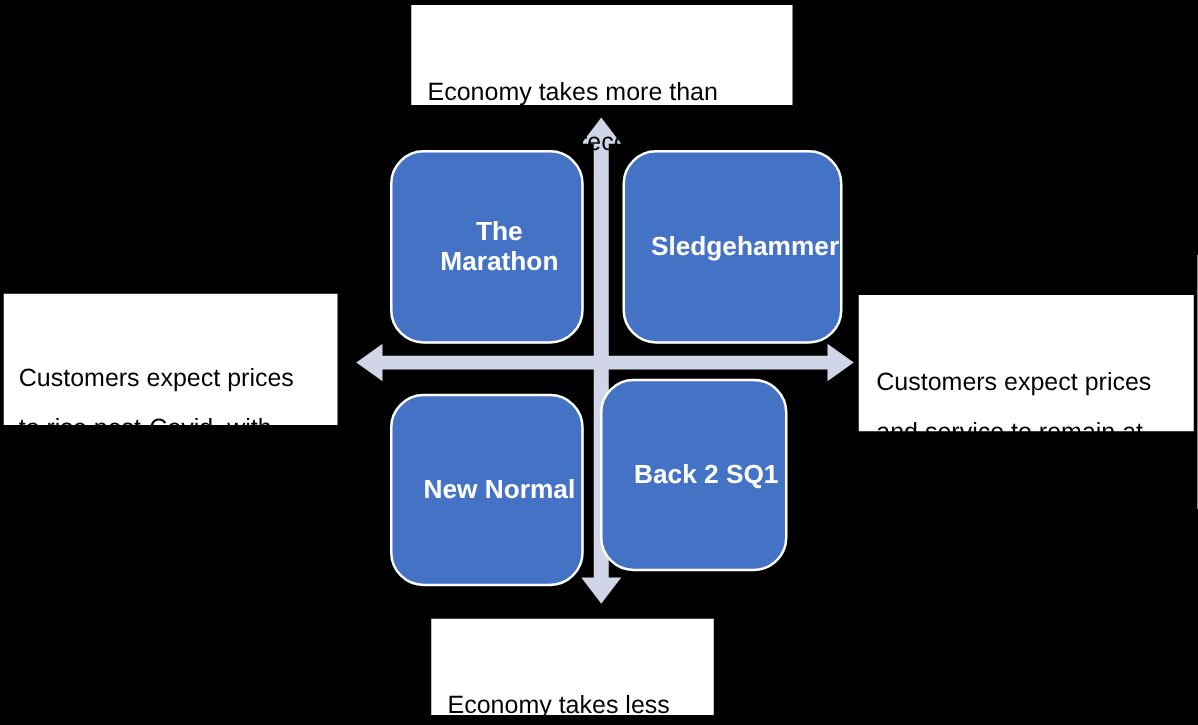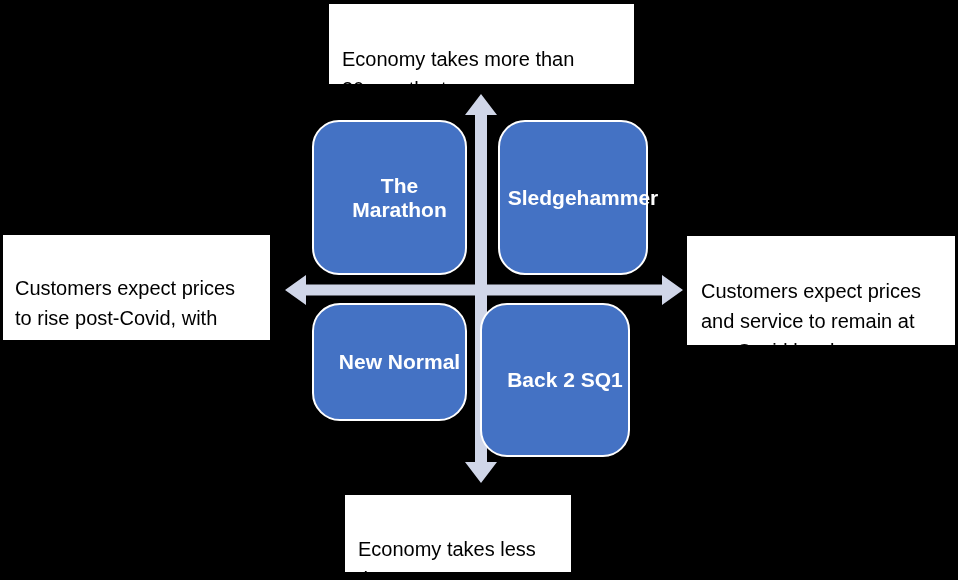--- a/index.html
+++ b/index.html
@@ -19,21 +19,21 @@
     width:958px;height:580px;
     background:var(--background);
     overflow:hidden;
   }
   .axes{position:absolute;left:0;top:0;width:958px;height:580px;}
   .label-box{
     position:absolute;
     background:var(--label_box_background);
     color:var(--label_text);
     font-size:20px;
-    line-height:30px;
+    line-height:40px;
     white-space:pre-line;
     text-align:left;
   }
   .label-top{left:329px;top:4px;width:305px;height:80px;padding:10px 6px 0 13px;}
   .label-left{left:3px;top:235px;width:267px;height:105px;padding:8px 4px 0 12px;}
   .label-right{left:687px;top:236px;width:268px;height:109px;padding:10px 4px 0 14px;}
   .label-bottom{left:345px;top:495px;width:226px;height:77px;padding:9px 6px 0 13px;}
   .quad{
     position:absolute;
     background:var(--quadrant_fill);
@@ -42,22 +42,22 @@
     color:var(--quadrant_text);
     font-size:21px;
     font-weight:bold;
     display:flex;
     align-items:center;
     justify-content:center;
     text-align:center;
     padding-left:20px;
   }
   .quad-tl{left:312px;top:120px;width:155px;height:155px;}
-  .quad-tr{left:498px;top:120px;width:150px;height:155px;}
-  .quad-bl{left:312px;top:303px;width:155px;height:118px;border-radius:28px;}
+  .quad-tr{left:498px;top:120px;width:176px;height:155px;}
+  .quad-bl{left:312px;top:315px;width:155px;height:154px;}
   .quad-br{left:480px;top:303px;width:150px;height:154px;}
 </style>
 </head>
 <body>
 
 <div class="stage">
 
   <svg class="axes" viewBox="0 0 958 580" xmlns="http://www.w3.org/2000/svg" aria-hidden="true">
     <polygon style="fill:var(--axis_arrow)" points="481,94 465,115 475,115 475,462 465,462 481,483 497,462 487,462 487,115 497,115"></polygon>
     <polygon style="fill:var(--axis_arrow)" points="285,290 306,275 306,284.5 662,284.5 662,275 683,290 662,305 662,295.5 306,295.5 306,305"></polygon>

